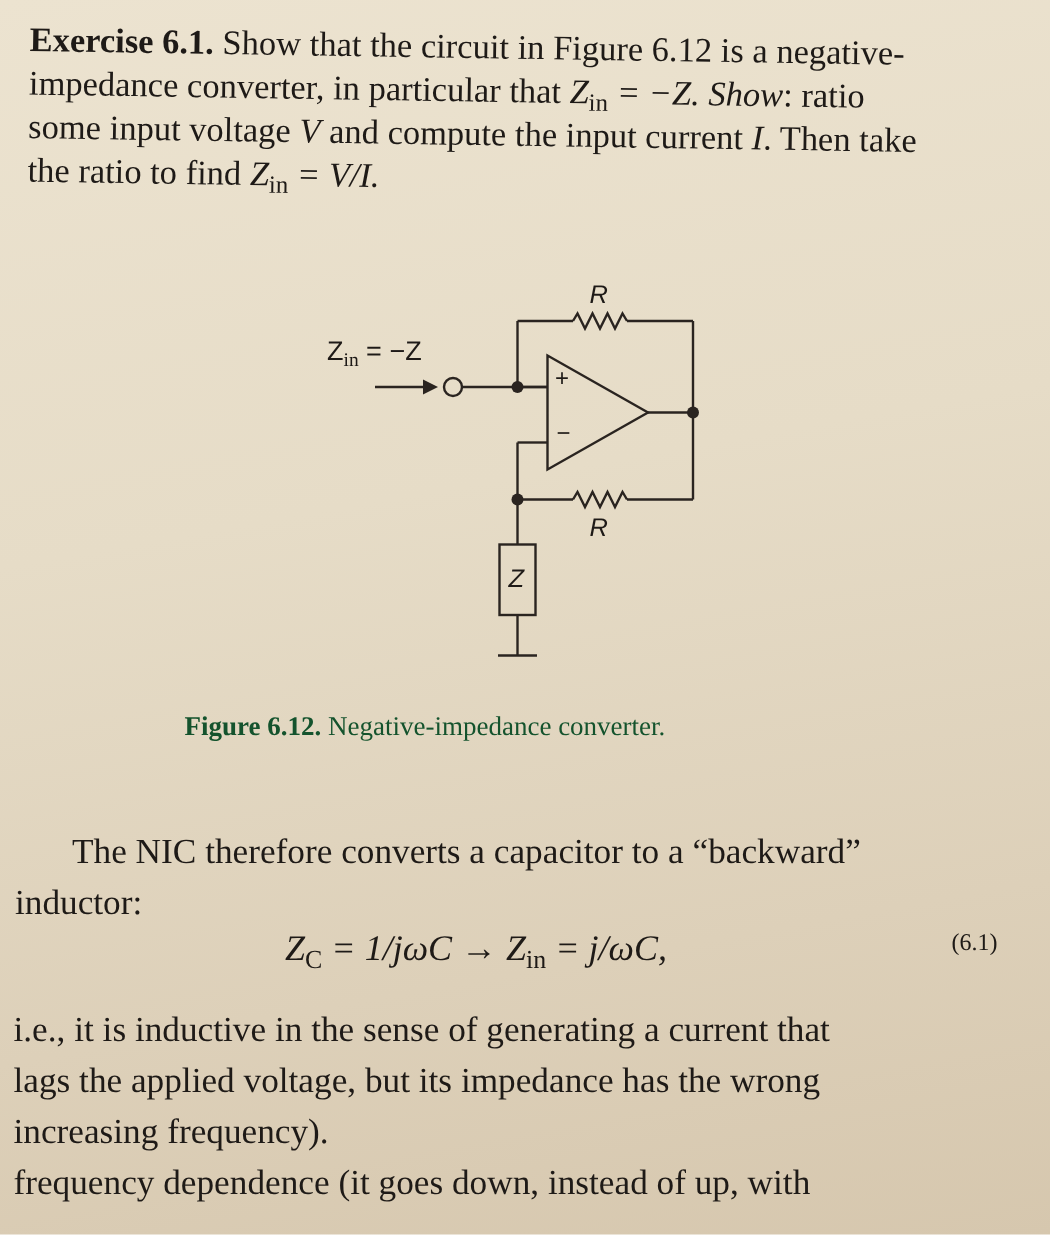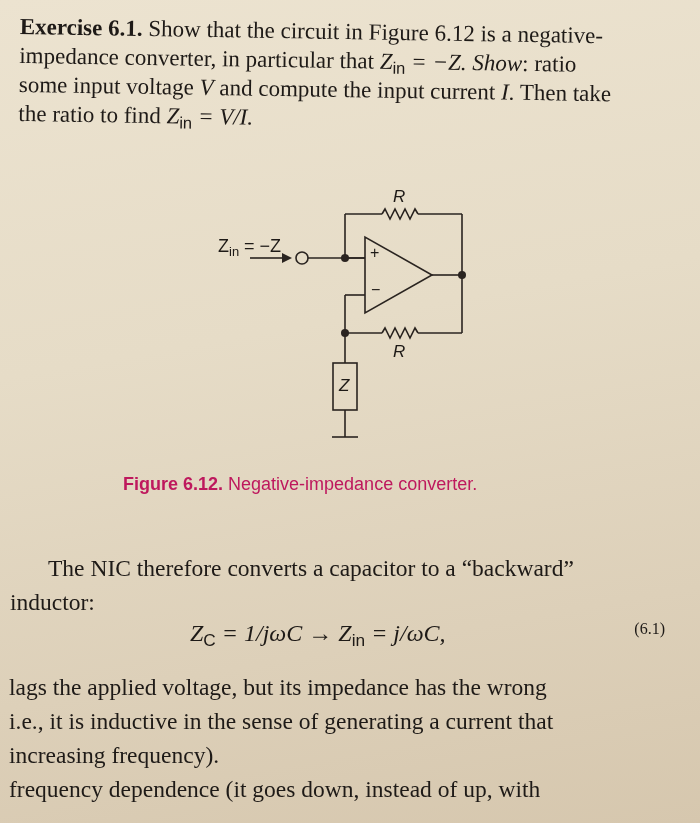--- a/index.html
+++ b/index.html
@@ -12,27 +12,27 @@
   }
   .page { position:absolute; inset:0; }
   .exercise {
     position:absolute; left:20px; top:12px; width:650px;
     font-size:23px; line-height:29px;
     transform: rotate(0.9deg); transform-origin: left top;
   }
   .exercise .lead { font-weight:bold; }
   .exercise .line { display:block; white-space:nowrap; }
   i { font-style:italic; }
-  sub { font-size:0.72em; vertical-align:-0.3em; line-height:0; font-style:normal; font-family:Liberation Sans, sans-serif;}
+  sub { font-size:0.72em; vertical-align:-0.3em; line-height:0; font-style:normal; font-family:Liberation Serif, serif;}
   .figure { position:absolute; left:200px; top:180px; width:300px; height:270px; }
   .figure svg { position:absolute; left:0; top:0; }
   .fig-label { position:absolute; font-family:"Liberation Sans", sans-serif; color:#1e1a17; }
   .caption {
     position:absolute; left:123px; top:474px;
-    font-family:Liberation Sans, sans-serif; font-size:18px; color:#be185d;
+    font-family:Liberation Serif, serif; font-size:18px; color:#14532d;
   }
   .caption b { font-weight:bold; }
   .para {
     position:absolute; left:10px; width:655px;
     font-size:23.5px; line-height:34px;
   }
   .equation {
     position:absolute; left:190px; top:620px; width:475px;
     font-size:24px; display:flex; justify-content:space-between;
   }
@@ -86,40 +86,40 @@
         <line x1="145" y1="230" x2="145" y2="257"></line>
 
         <line x1="132" y1="257" x2="158" y2="257"></line>
       </g>
       <polygon points="82,73 92,78 82,83" fill="#2a2420"></polygon>
       <circle cx="102" cy="78" r="6" fill="none" stroke="#2a2420" stroke-width="1.6"></circle>
       <circle cx="145" cy="78" r="4" fill="#2a2420"></circle>
       <circle cx="262" cy="95" r="4" fill="#2a2420"></circle>
       <circle cx="145" cy="153" r="4" fill="#2a2420"></circle>
     </svg>
-    <div class="fig-label" style="left:18px;top:56px;font-size:18px;"><span>Z</span><sub>in</sub><span> = −Z</span></div>
+    <div class="fig-label" style="left:18px;top:44px;font-size:18px;"><span>Z</span><sub>in</sub><span> = −Z</span></div>
     <div class="fig-label" style="left:193px;top:7px;font-size:17px;font-style:italic;">R</div>
     <div class="fig-label" style="left:193px;top:162px;font-size:17px;font-style:italic;">R</div>
     <div class="fig-label" style="left:139px;top:196px;font-size:17px;font-style:italic;">Z</div>
     <div class="fig-label" style="left:170px;top:64px;font-size:16px;">+</div>
     <div class="fig-label" style="left:171px;top:101px;font-size:16px;">−</div>
   </div>
 
   <div class="caption"><b>Figure 6.12.</b><span> Negative-impedance converter.</span></div>
 
   <div class="para" style="top:534px;">
     <div style="padding-left:38px;margin-top:17px;">The NIC therefore converts a capacitor to a “backward”</div>
     <div>inductor:</div>
   </div>
 
   <div class="equation">
     <span><i>Z</i><sub>C</sub><i> = 1/jωC → </i><i>Z</i><sub>in</sub><i> = j/ωC,</i></span>
     <span class="eq-num">(6.1)</span>
   </div>
 
   <div class="body-text">
+    <span class="line">i.e., it is inductive in the sense of generating a current that</span>
     <span class="line">lags the applied voltage, but its impedance has the wrong</span>
-    <span class="line">i.e., it is inductive in the sense of generating a current that</span>
     <span class="line">increasing frequency).</span>
     <span class="line">frequency dependence (it goes down, instead of up, with</span>
   </div>
 
 </div>
 
 </body></html>

